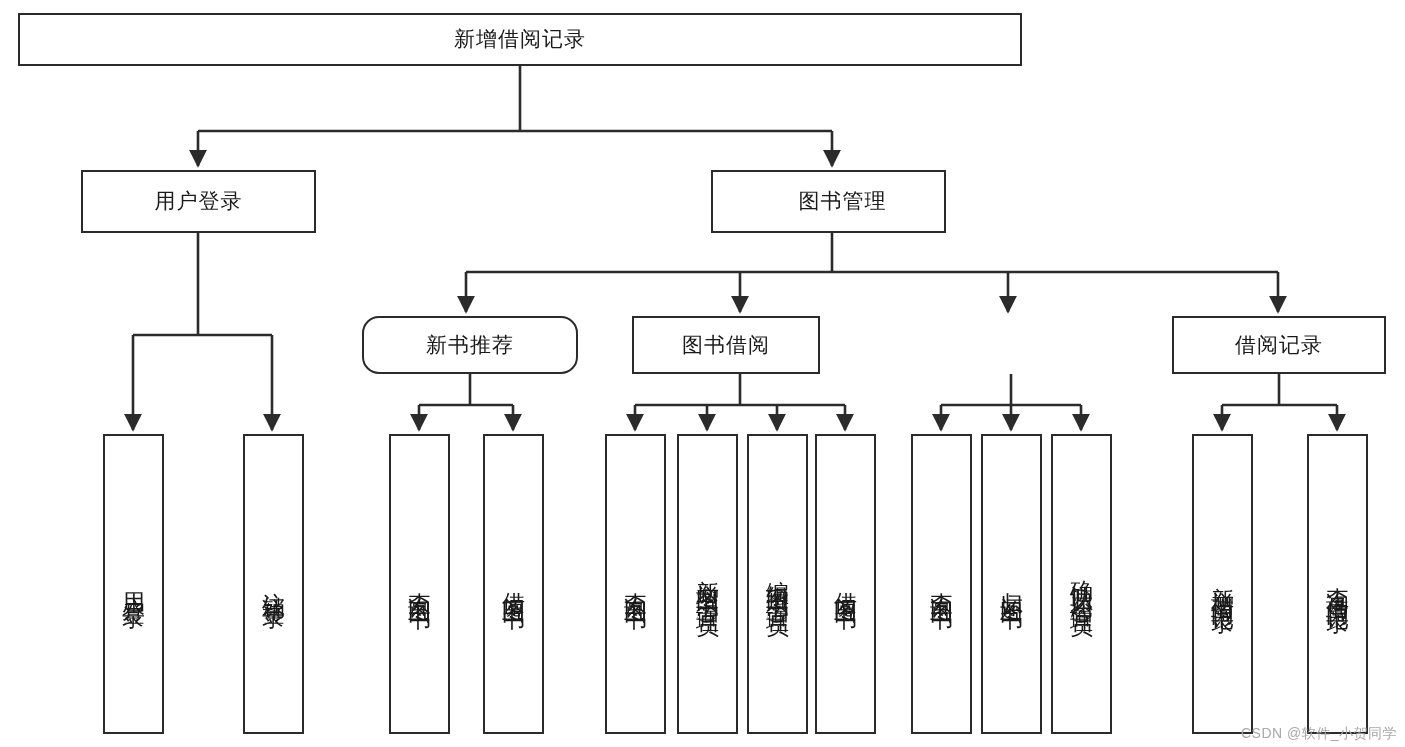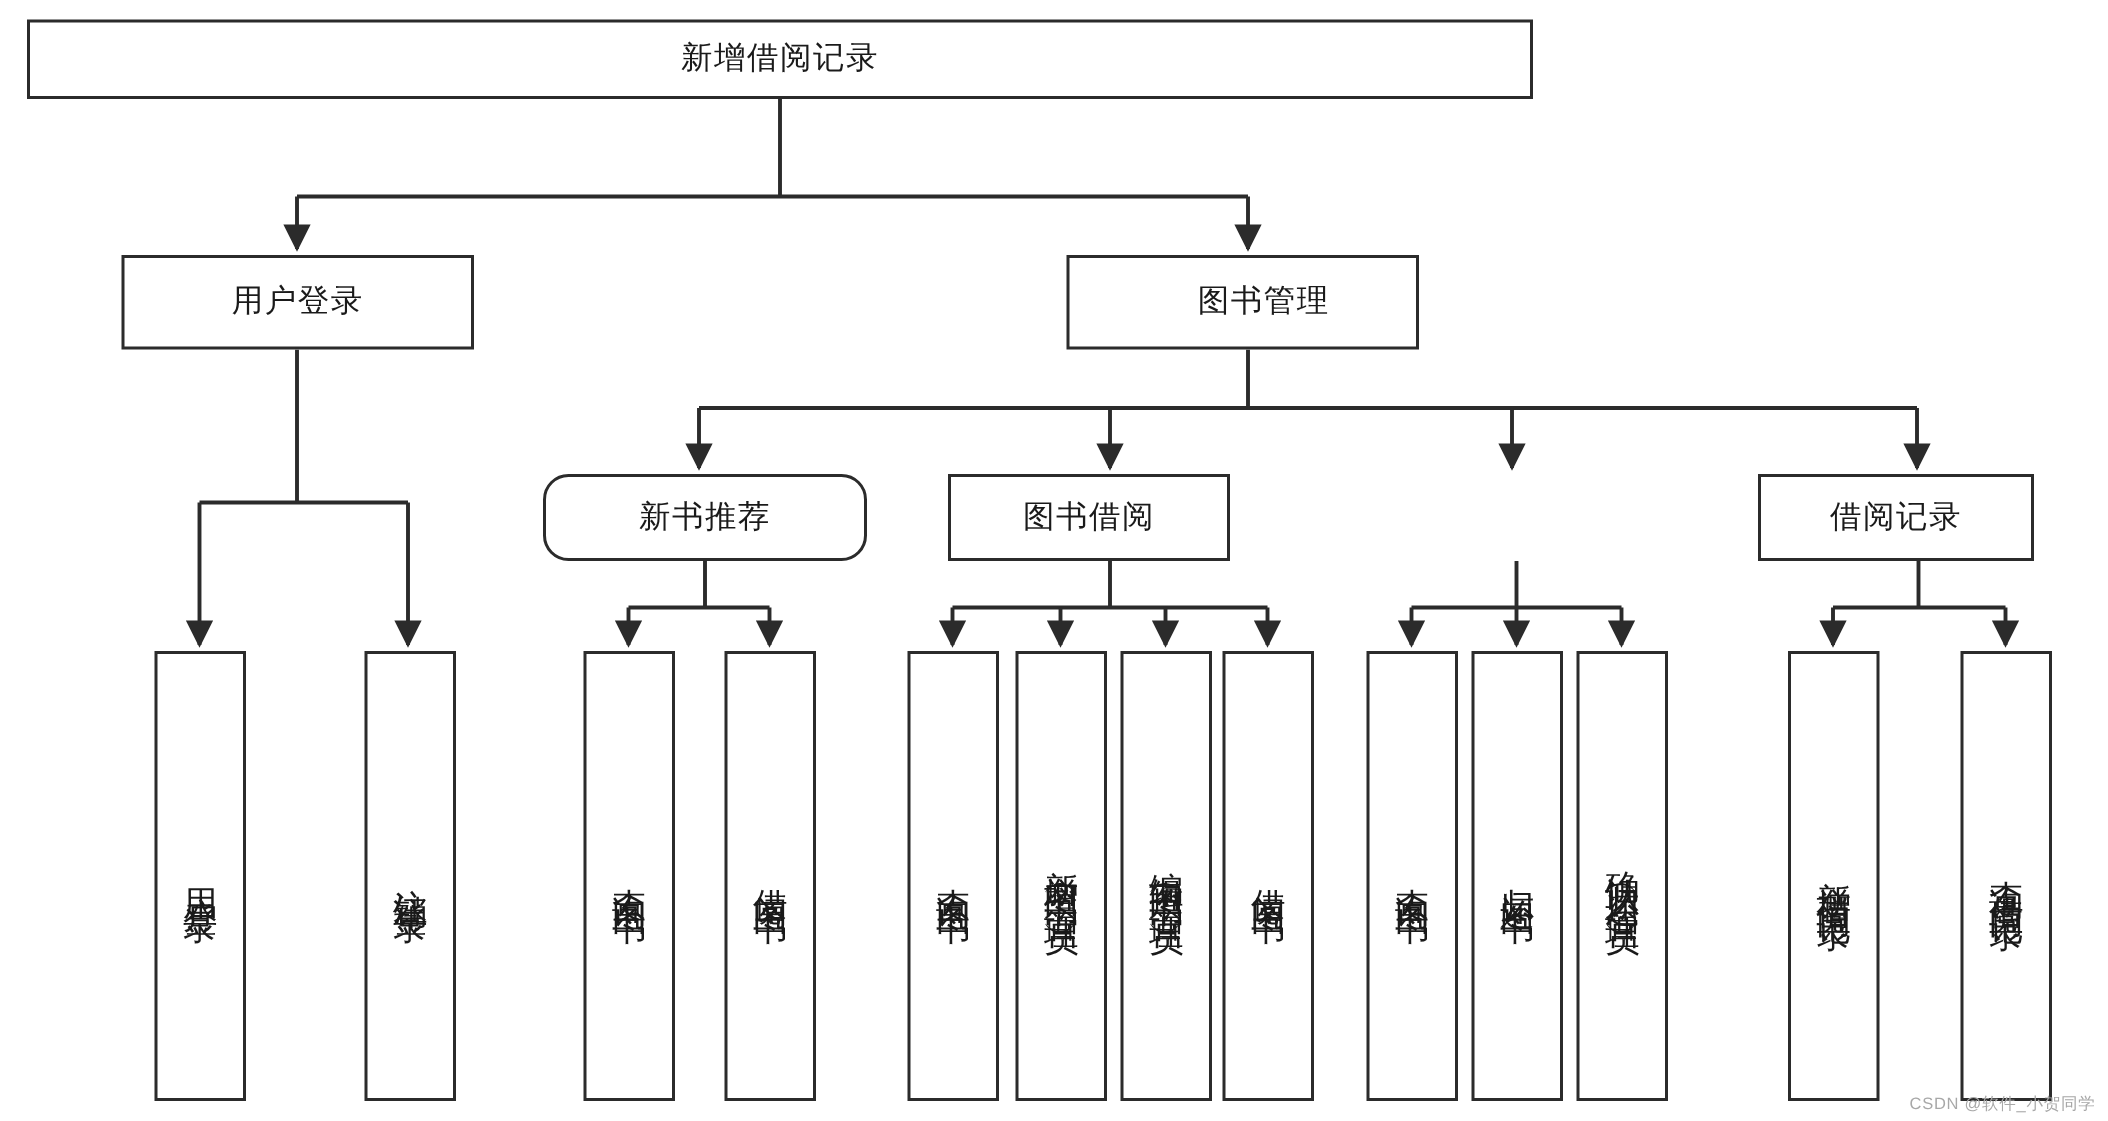--- a/index.html
+++ b/index.html
@@ -61,21 +61,21 @@
     text-orientation: upright;
     font-size: 23px;
     letter-spacing: 5px;
     line-height: 1;
     max-height: 100%;
   }
   .watermark {
     position: absolute;
     right: 8px;
     bottom: 4px;
-    font-size: 11px;
+    font-size: 14px;
     color: #a8a8a8;
     white-space: nowrap;
     letter-spacing: 0.5px;
   }
 </style>
 </head>
 <body>
 
 <div id="diagram">
 
@@ -141,21 +141,21 @@
   <div class="node horiz" style="left:711px; top:170px; width:235px; height:63px;padding-left:28px;">
     <span class="label">图书管理</span>
   </div>
 
   <div class="node horiz" style="left:362px; top:316px; width:216px; height:58px;border-radius:17px;">
     <span class="label">新书推荐</span>
   </div>
   <div class="node horiz" style="left:632px; top:316px; width:188px; height:58px;">
     <span class="label">图书借阅</span>
   </div>
-  <div class="node horiz" style="left:1172px; top:316px; width:184px; height:58px;">
+  <div class="node horiz" style="left:1172px; top:316px; width:214px; height:58px;">
     <span class="label">借阅记录</span>
   </div>
 
   <div class="node vert" style="left:103px; top:434px; width:61px; height:300px;">
     <span class="label">用户登录</span>
   </div>
   <div class="node vert" style="left:243px; top:434px; width:61px; height:300px;">
     <span class="label">注销登录</span>
   </div>
 

